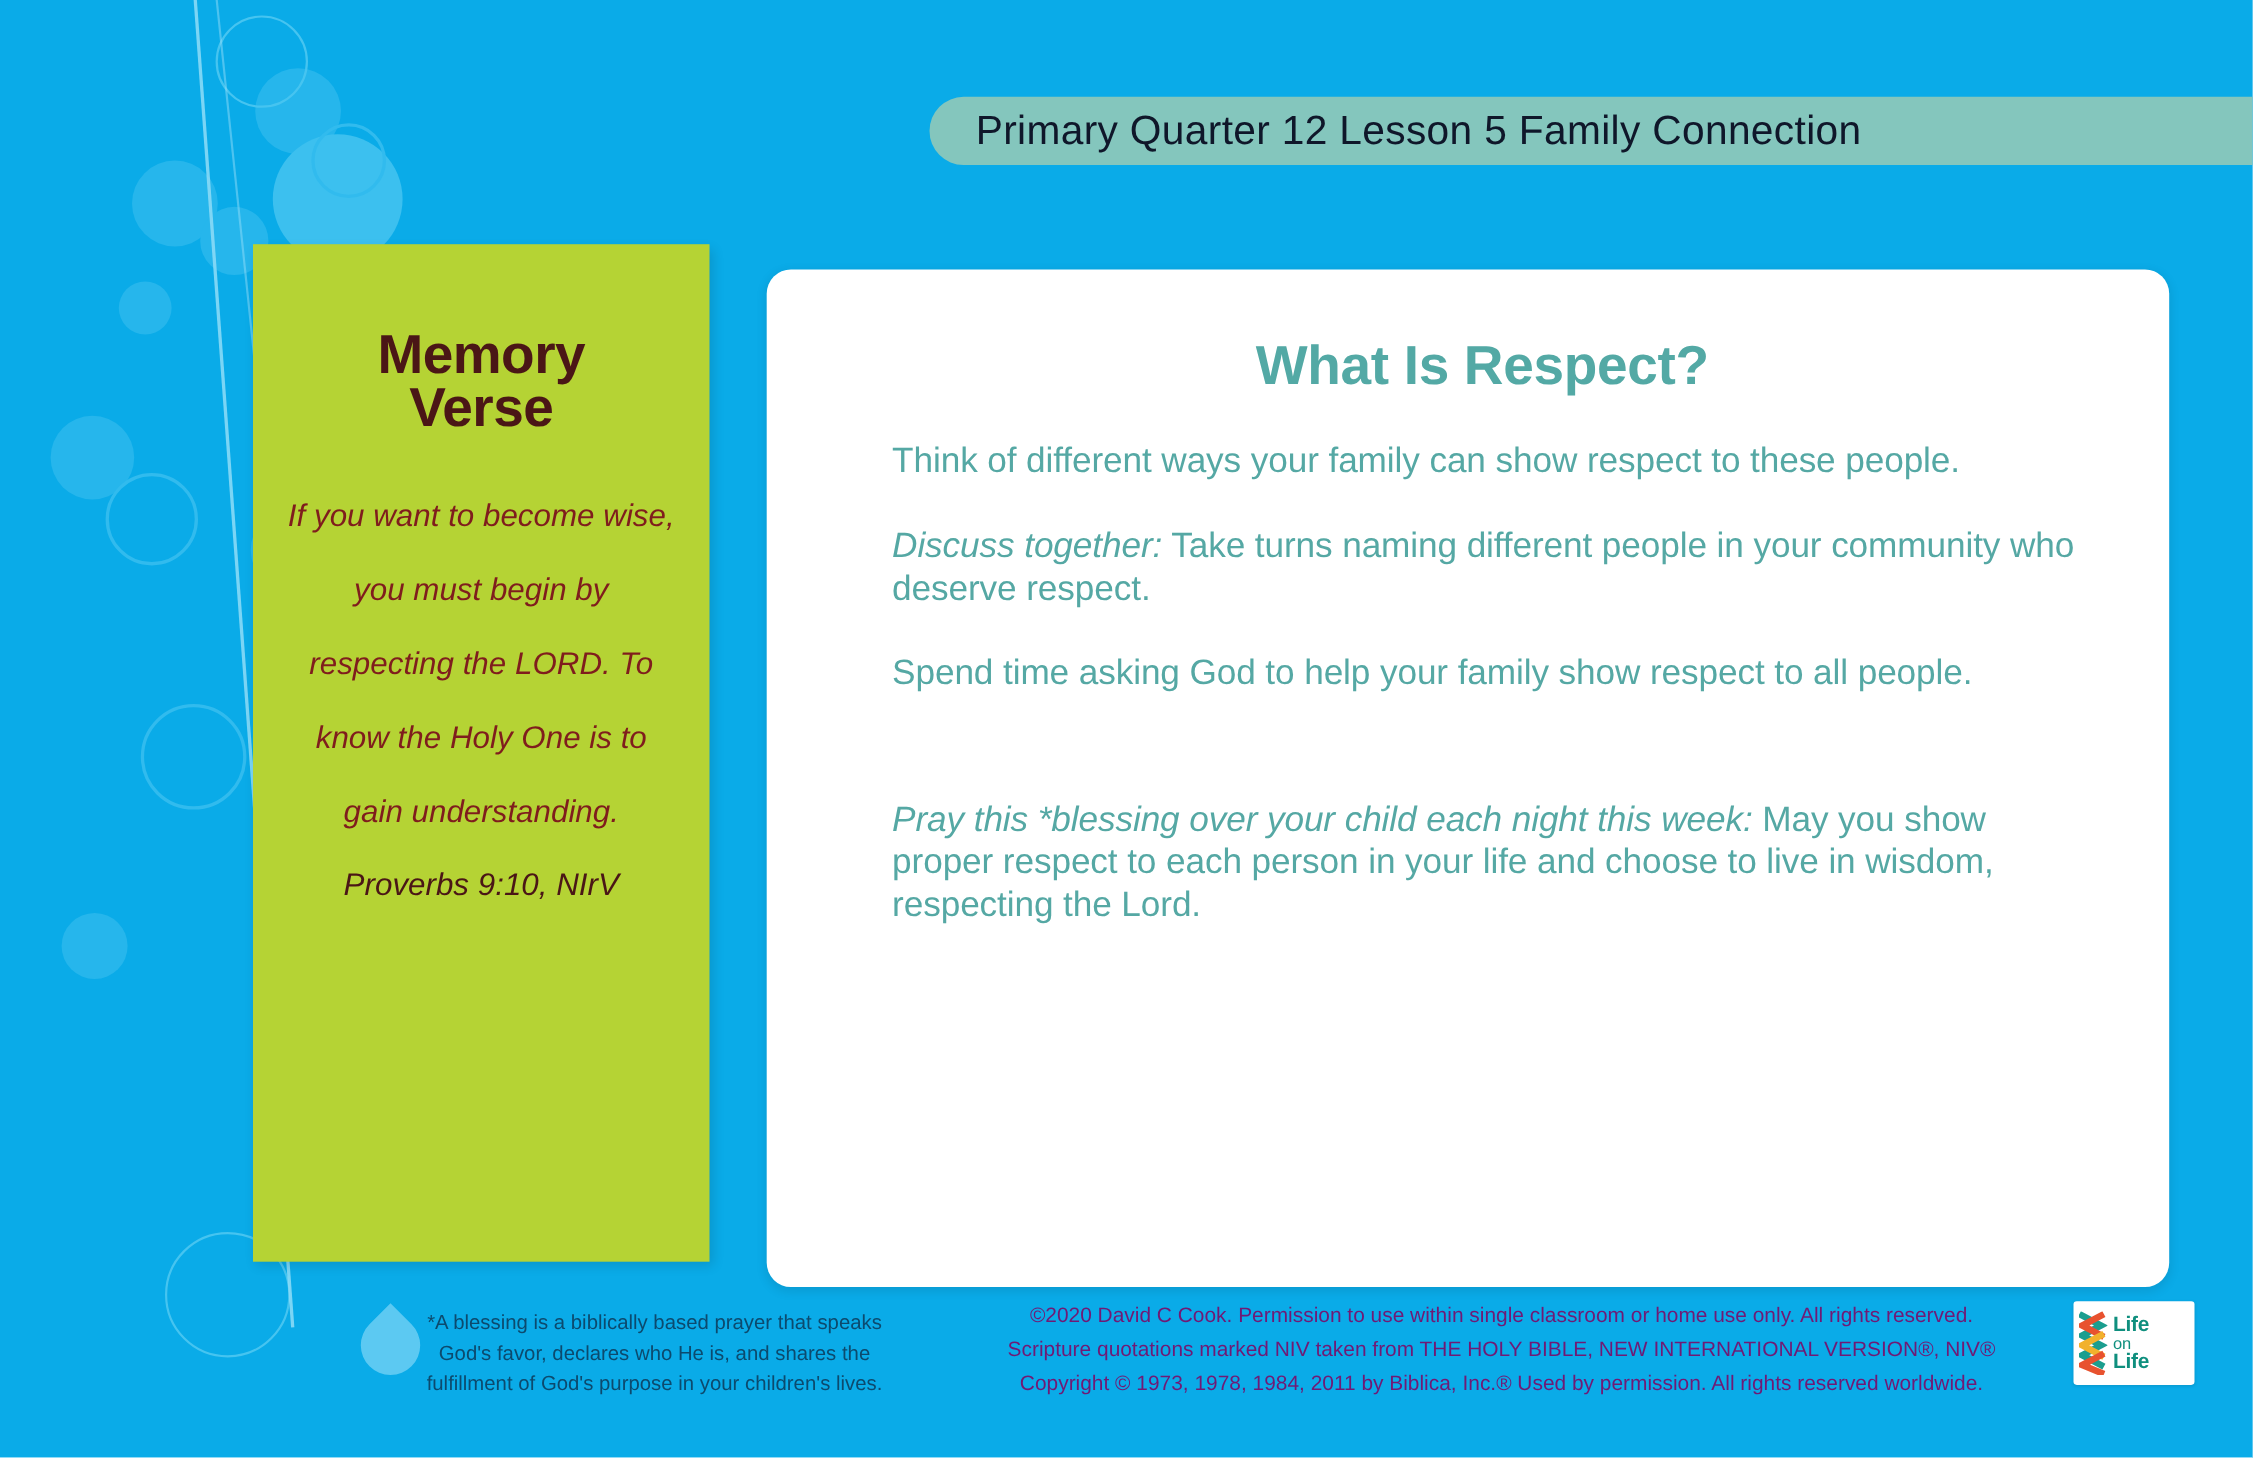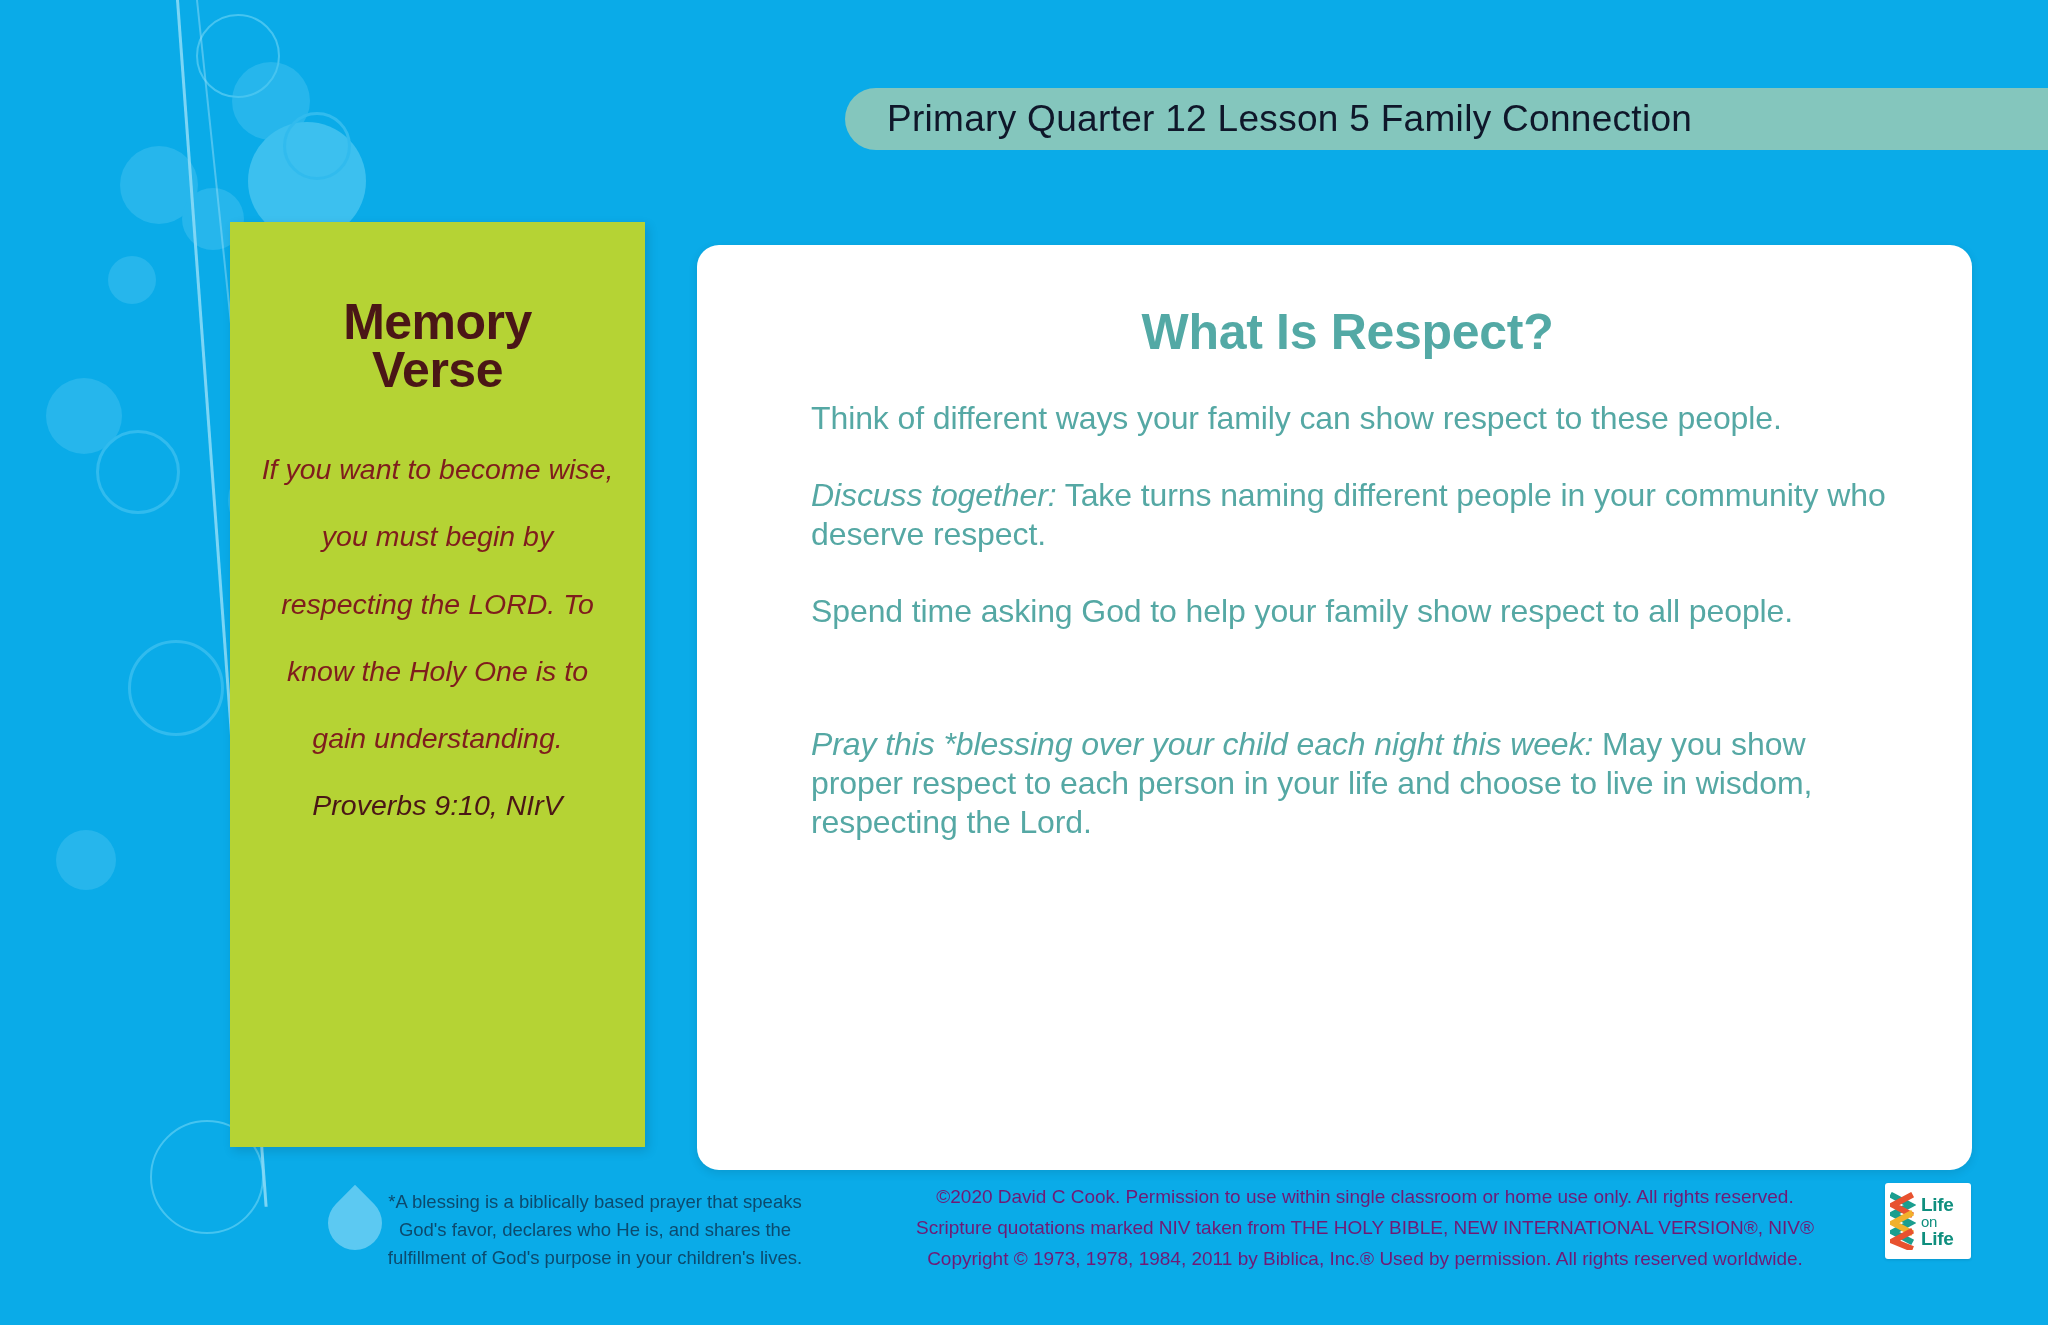--- a/index.html
+++ b/index.html
@@ -176,21 +176,21 @@
     color: #701a75;
     font-size: 19px;
     line-height: 1.62;
   }
 
   
   .logo-box {
     position: absolute;
     left: 1885px;
     top: 1183px;
-    width: 86px;
+    width: 110px;
     height: 76px;
     background: #ffffff;
     border-radius: 3px;
     display: flex;
     align-items: center;
     padding-left: 5px;
     box-sizing: border-box;
     box-shadow: 0 1px 3px rgba(0,0,0,.12);
   }
   .logo-mark { width: 26px; height: 58px; flex: none; }

